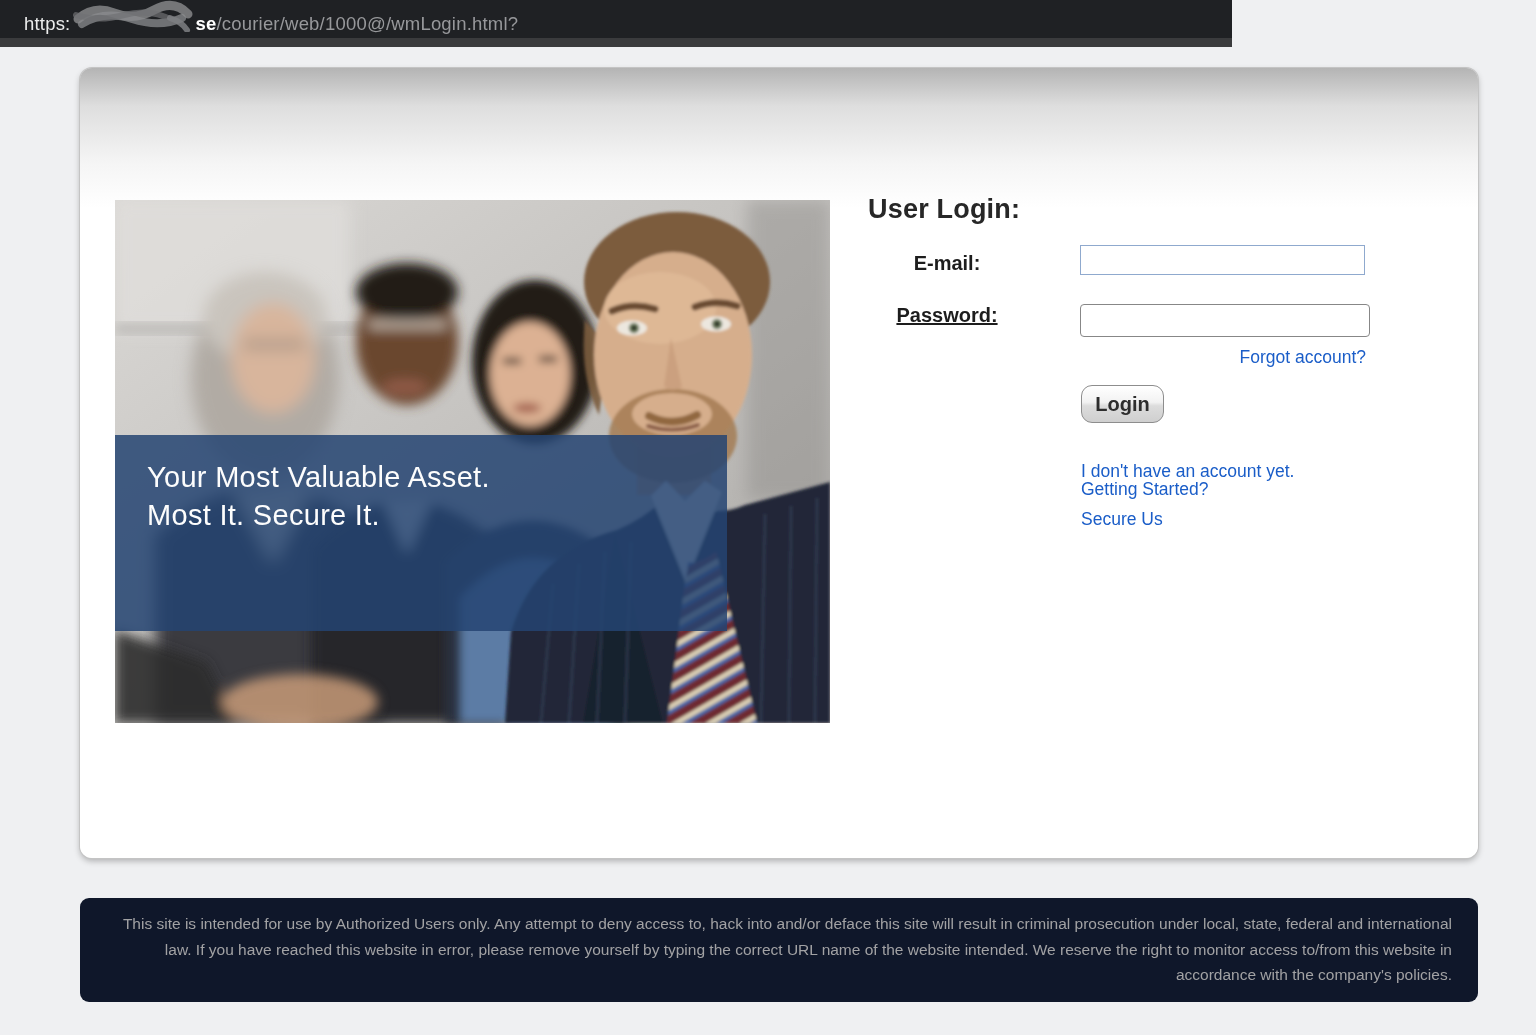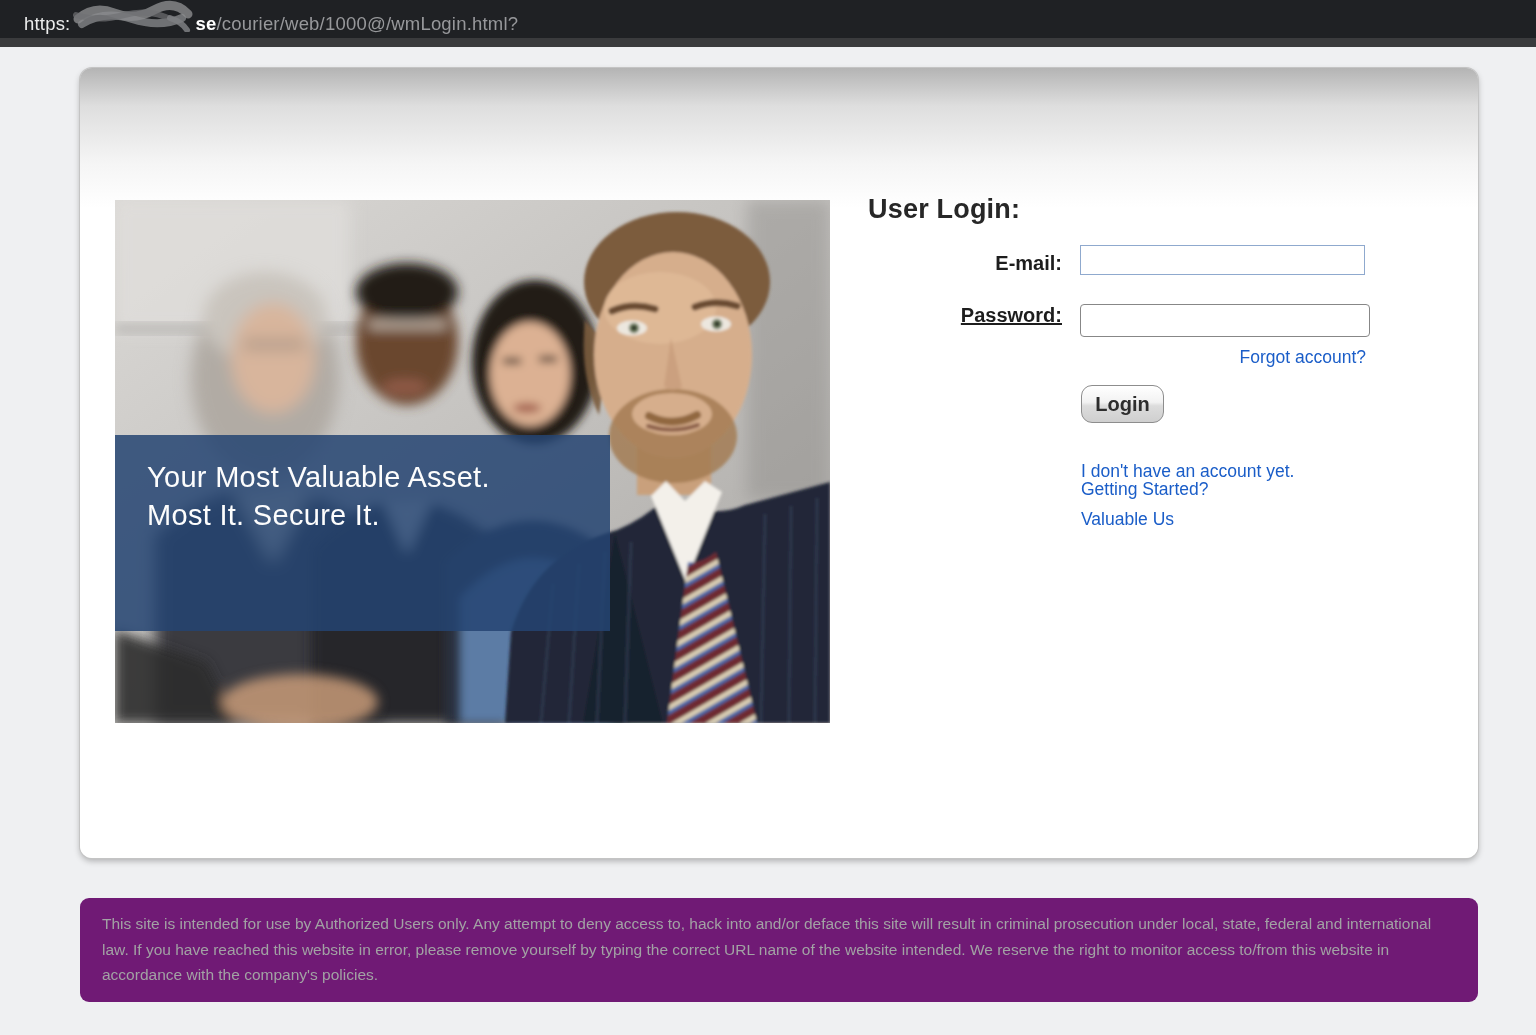--- a/index.html
+++ b/index.html
@@ -5,21 +5,21 @@
   * { margin:0; padding:0; box-sizing:border-box; }
   html,body { width:1536px; height:1035px; overflow:hidden; }
   body {
     font-family:"Liberation Sans","DejaVu Sans",sans-serif;
     background:#eff0f2;
     position:relative;
   }
 
   
   .topbar {
-    position:absolute; left:0; top:0; width:1536px; height:47px;
+    position:absolute; left:0; top:0; width:1232px; height:47px;
     background:#1f2124;
   }
   .topbar::after {
     content:""; position:absolute; left:0; bottom:0; width:100%; height:9px;
     background:#3a3b3d;
   }
   .urlbar {
     position:absolute; left:24px; top:0; height:38px; line-height:38px;
     font-size:18.5px; letter-spacing:.2px; white-space:nowrap;
   }
@@ -41,36 +41,36 @@
     background:linear-gradient(180deg,#fcfcfc 0%,#e4e4e4 70%,#d2d2d2 96%,#bdbdbd 100%);
   }
 
   
   .photo {
     position:absolute; left:35px; top:132px; width:715px; height:523px;
     overflow:hidden;
   }
   .photo svg.photo-art { position:absolute; left:0; top:0; width:100%; height:100%; }
   .photo-banner {
-    position:absolute; left:0; top:235px; width:495px; height:196px;
+    position:absolute; left:0; top:235px; width:612px; height:196px;
     background:rgba(37,68,114,0.85);
     color:#fdfdfd;
     padding:26px 18px 0 32px;
   }
   .banner-line1 { font-size:29px; line-height:1.15; font-weight:400; letter-spacing:.3px; }
   .banner-line2 { font-size:53px; line-height:1.08; font-weight:400; letter-spacing:.5px; }
   .banner-line3 { font-size:29px; line-height:1.15; font-weight:400; margin-top:5px; letter-spacing:.3px; }
 
   
   .login-heading {
     position:absolute; left:788px; top:126px;
     font-size:27px; font-weight:bold; color:#272727; letter-spacing:.2px;
   }
   .form-label {
-    position:absolute; width:230px; text-align:right;
+    position:absolute; width:230px; text-align:center;
     font-size:20px; font-weight:bold; color:#1d1d1d;
   }
   .label-email { left:752px; top:184px; }
   .label-password { left:752px; top:236px;text-decoration:underline; }
   .input-email {
     position:absolute; left:1000px; top:177px; width:285px; height:30px;
     border:1px solid #8fa9ce; border-radius:0; background:#fff;
     font-size:17px; padding:0 6px; outline:none;
   }
   .input-password {
@@ -106,22 +106,23 @@
   .accellion-icon { width:52px; height:58px; }
   .secured-text {
     font-size:27px; font-style:italic; color:#5e8cc4; font-weight:500;
     letter-spacing:.2px; white-space:nowrap;
   }
   .secured-tm { font-size:11px; font-style:normal; position:relative; top:6px; color:#5e8cc4; }
 
   
   .legal-box {
     position:absolute; left:80px; top:898px; width:1398px;
-    background:#701a75; border-radius:9px;
+    background:#0f172a; border-radius:9px;
     padding:13px 26px 14px 22px;
+    text-align:right;
   }
   .legal-text {
     font-size:15.5px; line-height:25.5px; color:#a2a2a4;
   }
 </style>
 </head>
 <body>
 
 <div class="topbar">
   <div class="urlbar">
@@ -255,19 +256,19 @@
 
   <label class="form-label label-password">Password:</label>
   <input class="input-password" type="password" value="" style="">
 
   <a class="forgot-link">Forgot account?</a>
 
   <button class="login-btn">Login</button>
 
   <a class="aux-link aux-link-0">I don't have an account yet.</a>
   <a class="aux-link aux-link-1">Getting Started?</a>
-  <a class="aux-link aux-link-2">Valuable Us</a>
+  <a class="aux-link aux-link-2">Secure Us</a>
 
 </div>
 
 <div class="legal-box">
   <div class="legal-text">This site is intended for use by Authorized Users only. Any attempt to deny access to, hack into and/or deface this site will result in criminal prosecution under local, state, federal and international law. If you have reached this website in error, please remove yourself by typing the correct URL name of the website intended. We reserve the right to monitor access to/from this website in accordance with the company's policies.</div>
 </div>
 
 </body></html>

